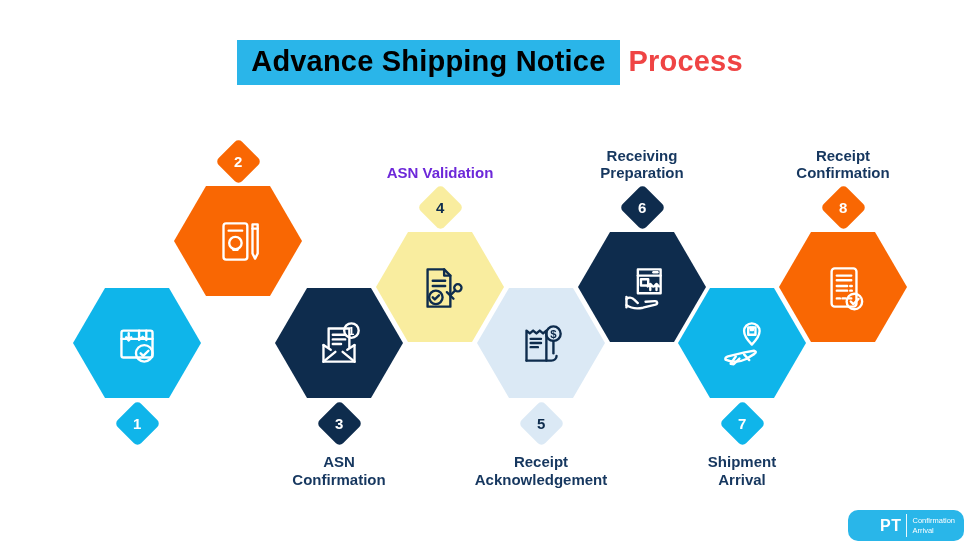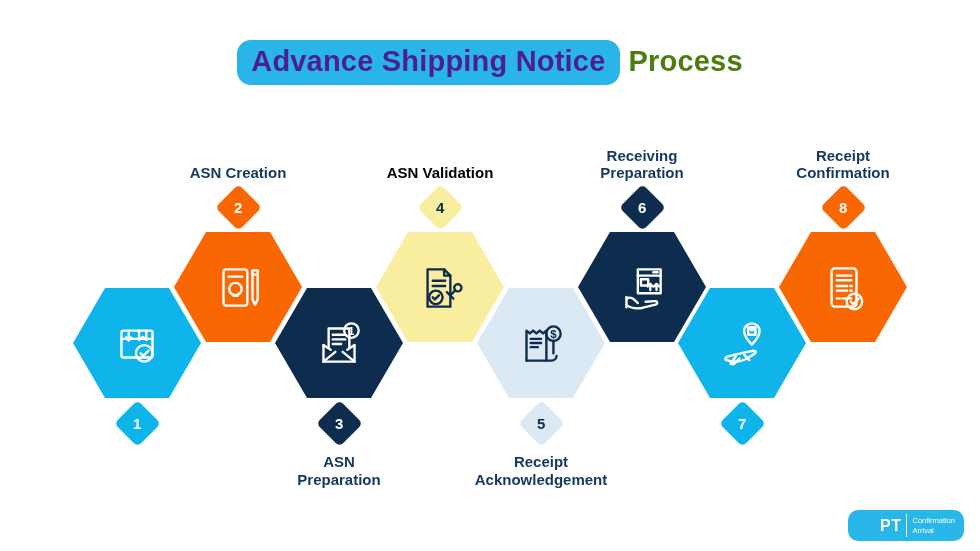--- a/index.html
+++ b/index.html
@@ -41,21 +41,21 @@
   .logo-abbr{font-weight:700;font-size:16px;letter-spacing:.5px;padding-left:23px;}
   .logo-divider{width:1px;height:23px;background:rgba(255,255,255,.9);}
   .logo-name{display:flex;flex-direction:column;font-size:7.5px;line-height:1.3;font-weight:400;}
 </style>
 </head>
 <body>
 
 <div id="canvas" style="background: rgb(255, 255, 255);">
 
   <div class="title">
-    <span class="title-hl" style="background: rgb(42, 181, 233); color: #4c1d95; border-radius: 14px;">Advance Shipping Notice</span><span class="title-rest" style="color: #4d7c0f;">Process</span>
+    <span class="title-hl" style="background: rgb(42, 181, 233); color: #000000;">Advance Shipping Notice</span><span class="title-rest" style="color: #ef4444;">Process</span>
   </div>
 
   <div class="step row-bottom col-0">
     <div class="hex" style="background: rgb(15, 181, 234); color: rgb(255, 255, 255);">
       <svg width="58" height="58" viewBox="0 0 56 56" fill="none" stroke="currentColor" stroke-width="2.3" stroke-linecap="round" stroke-linejoin="round">
         <rect x="13" y="16" width="30" height="26" rx="2"></rect>
         <path d="M13 24 H43"></path>
         <path d="M30 16 v9 l3.5-3 3.5 3 v-9"></path>
         <path d="M20 18.5 v6.5 M17.5 22.5 L20 25.5 l2.5-3"></path>
         <circle cx="35" cy="38" r="8"></circle>
@@ -63,21 +63,20 @@
       </svg>
     </div>
     <div class="diamond-wrap">
       <div class="diamond" style="background: rgb(15, 181, 234);">
         <span class="diamond-num" style="color: rgb(255, 255, 255);">1</span>
       </div>
     </div>
   </div>
 
   <div class="step row-top col-1">
-    <div class="label" style="color: rgb(22, 55, 95);">ASN Creation</div>
     <div class="diamond-wrap">
       <div class="diamond" style="background: rgb(249, 103, 3);">
         <span class="diamond-num" style="color: rgb(255, 255, 255);">2</span>
       </div>
     </div>
     <div class="hex" style="background: rgb(249, 103, 3); color: rgb(255, 255, 255);">
       <svg width="58" height="58" viewBox="0 0 56 56" fill="none" stroke="currentColor" stroke-width="2.3" stroke-linecap="round" stroke-linejoin="round">
         <rect x="14" y="11" width="23" height="35" rx="2.5"></rect>
         <path d="M19 18 h13"></path>
         <circle cx="25.5" cy="30" r="6"></circle>
@@ -99,25 +98,25 @@
         <circle cx="40" cy="16" r="7"></circle>
         <text x="40" y="19.8" font-size="10" font-weight="700" text-anchor="middle" fill="currentColor" stroke="none">1</text>
       </svg>
     </div>
     <div class="diamond-wrap">
       <div class="diamond" style="background: rgb(14, 44, 77);">
         <span class="diamond-num" style="color: rgb(255, 255, 255);">3</span>
       </div>
     </div>
     <div class="label" style="color: rgb(22, 55, 95);">ASN
-Preparation</div>
+Confirmation</div>
   </div>
 
   <div class="step row-top col-3">
-    <div class="label" style="color: #000000;">ASN Validation</div>
+    <div class="label" style="color: #6d28d9;">ASN Validation</div>
     <div class="diamond-wrap">
       <div class="diamond" style="background: rgb(249, 237, 159);">
         <span class="diamond-num" style="color: rgb(14, 44, 77);">4</span>
       </div>
     </div>
     <div class="hex" style="background: rgb(249, 237, 159); color: rgb(14, 44, 77);">
       <svg width="58" height="58" viewBox="0 0 56 56" fill="none" stroke="currentColor" stroke-width="2.3" stroke-linecap="round" stroke-linejoin="round">
         <path d="M32 11 H16 v36 h22 V17 z"></path>
         <path d="M32 11 v6 h6"></path>
         <path d="M21 22 h12 M21 27 h12"></path>
@@ -184,20 +183,22 @@
         <path d="M12 44 q10 4.5 20 -0.5 l8-5 q3-2 -0.5-3 l-9 1.5 -16 4 q-3 1 -2.5 3 z"></path>
         <path d="M22 41 l-5 7 3 .5 5.5-5.5"></path>
         <path d="M30 39 l5 5.5"></path>
       </svg>
     </div>
     <div class="diamond-wrap">
       <div class="diamond" style="background: rgb(15, 181, 234);">
         <span class="diamond-num" style="color: rgb(255, 255, 255);">7</span>
       </div>
     </div>
+    <div class="label" style="color: rgb(22, 55, 95);">Shipment
+Arrival</div>
   </div>
 
   <div class="step row-top col-7">
     <div class="label" style="color: rgb(22, 55, 95);">Receipt
 Confirmation</div>
     <div class="diamond-wrap">
       <div class="diamond" style="background: rgb(249, 103, 3);">
         <span class="diamond-num" style="color: rgb(255, 255, 255);">8</span>
       </div>
     </div>

